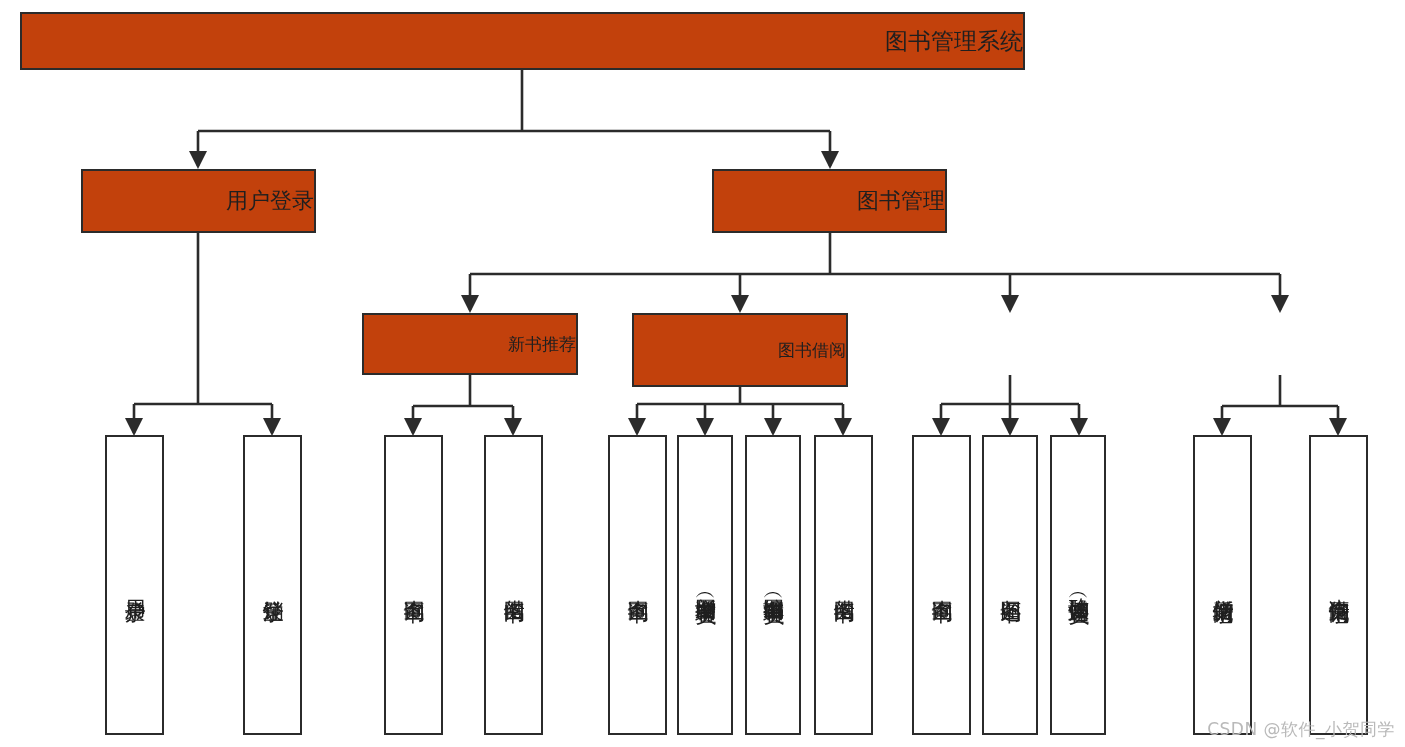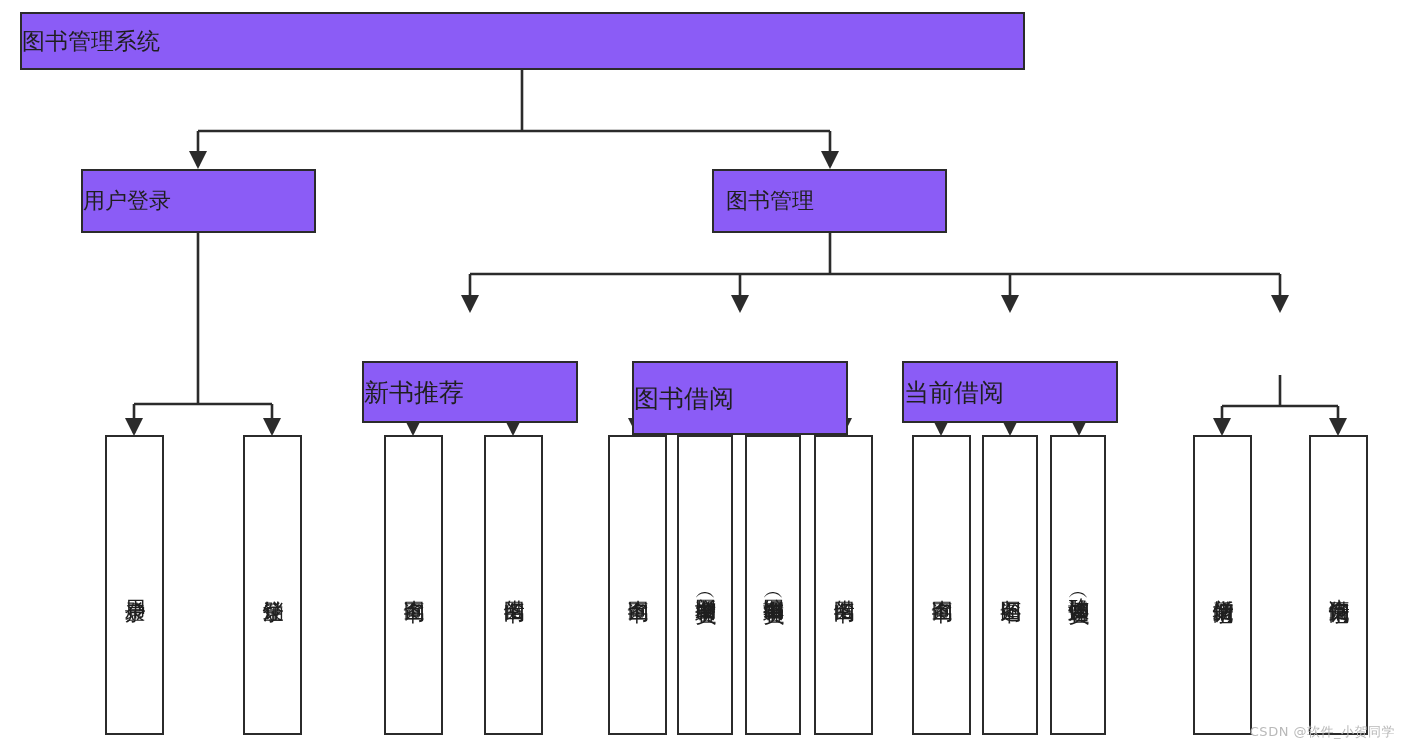--- a/index.html
+++ b/index.html
@@ -17,36 +17,35 @@
   }
   svg#edges{
     position:absolute;
     left:0; top:0;
     width:1405px; height:747px;
     pointer-events:none;
   }
   .node{
     position:absolute;
     box-sizing:border-box;
-    background:#8b5cf6;
+    background:#c2410c;
     border:2px solid #2b2b2b;
     display:flex;
     align-items:center;
-    justify-content:flex-start;
+    justify-content:flex-end;
     color:#1f1f1f;
   }
   .node.root{
     font-size:23px;
   }
   .node.lvl1{
     font-size:22px;
   }
   .node.lvl2{
-    font-size:25px;
-    margin-top:48px;
+    font-size:17px;
   }
   .leaf{
     position:absolute;
     box-sizing:border-box;
     background:#ffffff;
     border:2px solid #2b2b2b;
     display:flex;
     align-items:center;
     justify-content:center;
     overflow:hidden;
@@ -58,21 +57,21 @@
     line-height:1.32;
     letter-spacing:1px;
     color:#1f1f1f;
     white-space:nowrap;
     text-align:center;
   }
   .watermark{
     position:absolute;
     right:10px;
     bottom:6px;
-    font-size:13px;
+    font-size:17px;
     color:#b9b9b9;
     white-space:nowrap;
     letter-spacing:0.5px;
   }
 </style>
 </head>
 <body>
 
 <div id="canvas">
 
@@ -136,23 +135,20 @@
   <div class="node lvl1" style="left:712px; top:169px; width:235px; height:64px;padding-left:12px;">
     <span>图书管理</span>
   </div>
 
   <div class="node lvl2" style="left:362px; top:313px; width:216px; height:62px;">
     <span>新书推荐</span>
   </div>
   <div class="node lvl2" style="left:632px; top:313px; width:216px; height:74px;">
     <span>图书借阅</span>
   </div>
-  <div class="node lvl2" style="left:902px; top:313px; width:216px; height:62px;">
-    <span>当前借阅</span>
-  </div>
 
   <div class="leaf" style="left:105px; top:435px; width:59px; height:300px;">
     <span class="vtext">用户登录</span>
   </div>
   <div class="leaf" style="left:243px; top:435px; width:59px; height:300px;">
     <span class="vtext">注销登录</span>
   </div>
 
   <div class="leaf" style="left:384px; top:435px; width:59px; height:300px;">
     <span class="vtext">查询图书</span>

